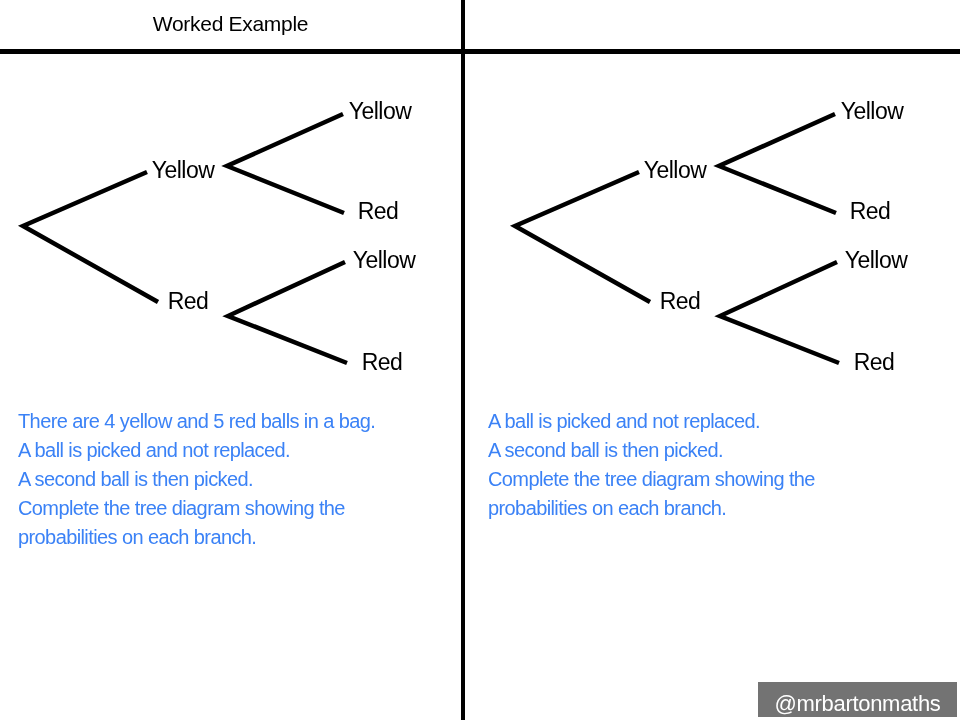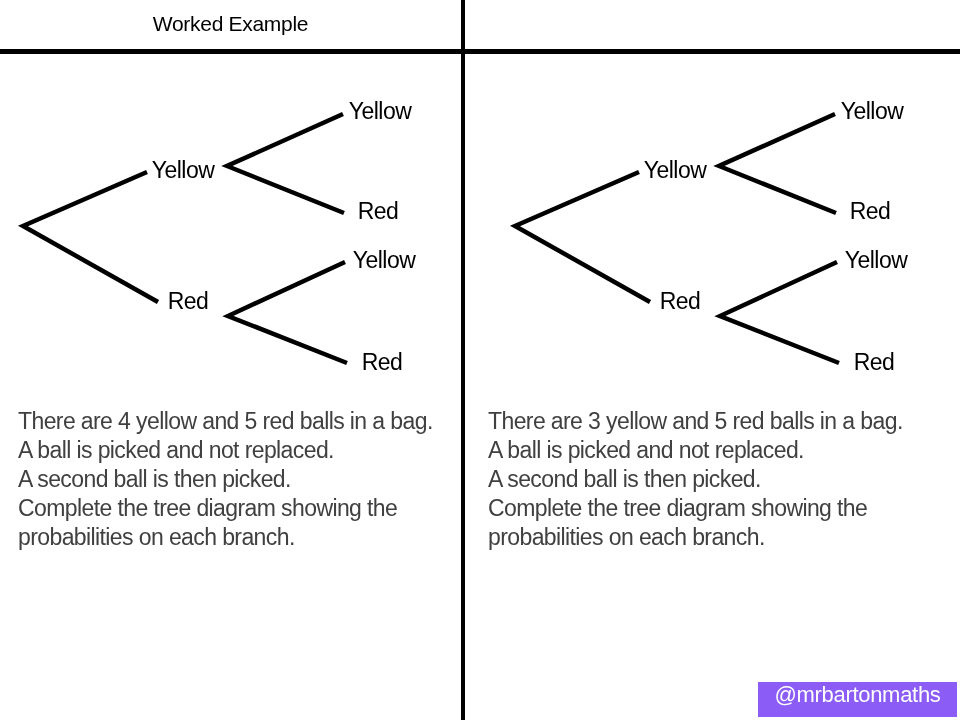--- a/index.html
+++ b/index.html
@@ -53,35 +53,35 @@
     font-family: "Liberation Sans", sans-serif;
     font-size: 23px;
     letter-spacing: -0.5px;
     fill: #000000;
     text-anchor: middle;
   }
   .problem {
     position: absolute;
     top: 407px;
     width: 450px;
-    font-size: 23px;
+    font-size: 20px;
     letter-spacing: -0.6px;
     line-height: 29px;
-    color: #404040;
+    color: #3b82f6;
     white-space: nowrap;
   }
   .problem.left  { left: 18px;  }
   .problem.right { left: 488px; }
   .watermark {
     position: absolute;
     left: 758px; top: 682px;
     width: 199px; height: 35px;
-    background: #8b5cf6;
+    background: #737373;
     display: flex;
-    align-items: flex-start;
+    align-items: flex-end;
     justify-content: center;
   }
   .watermark span {
     color: #ffffff;
     font-size: 22px;
     letter-spacing: -0.3px;
   }
 </style>
 </head>
 <body>
@@ -119,21 +119,20 @@
 
   <div class="problem left">
     <div>There are 4 yellow and 5 red balls in a bag.</div>
     <div>A ball is picked and not replaced.</div>
     <div>A second ball is then picked.</div>
     <div>Complete the tree diagram showing the</div>
     <div>probabilities on each branch.</div>
   </div>
 
   <div class="problem right">
-    <div>There are 3 yellow and 5 red balls in a bag.</div>
     <div>A ball is picked and not replaced.</div>
     <div>A second ball is then picked.</div>
     <div>Complete the tree diagram showing the</div>
     <div>probabilities on each branch.</div>
   </div>
 
   <div class="watermark">
     <span>@mrbartonmaths</span>
   </div>
 

